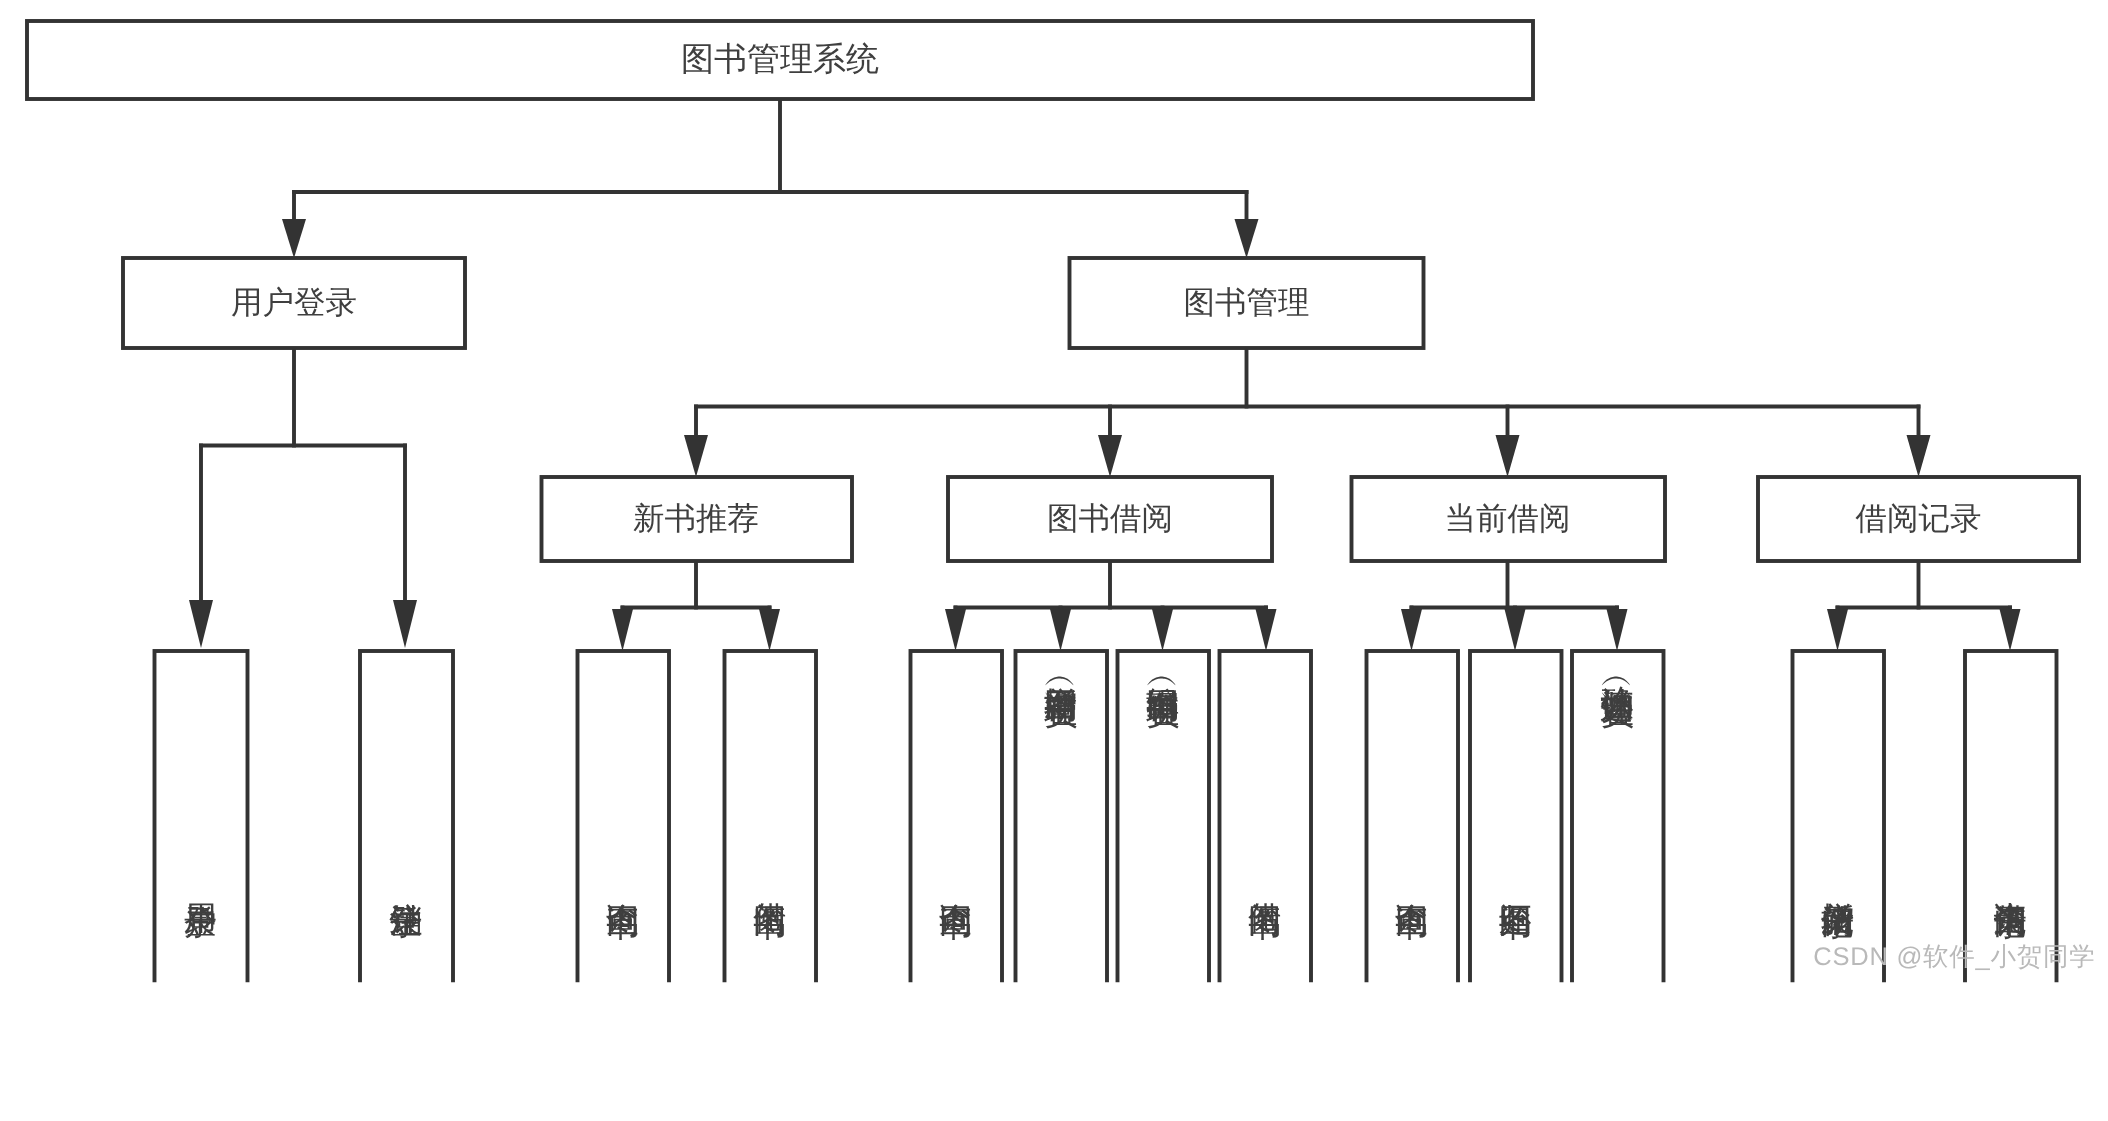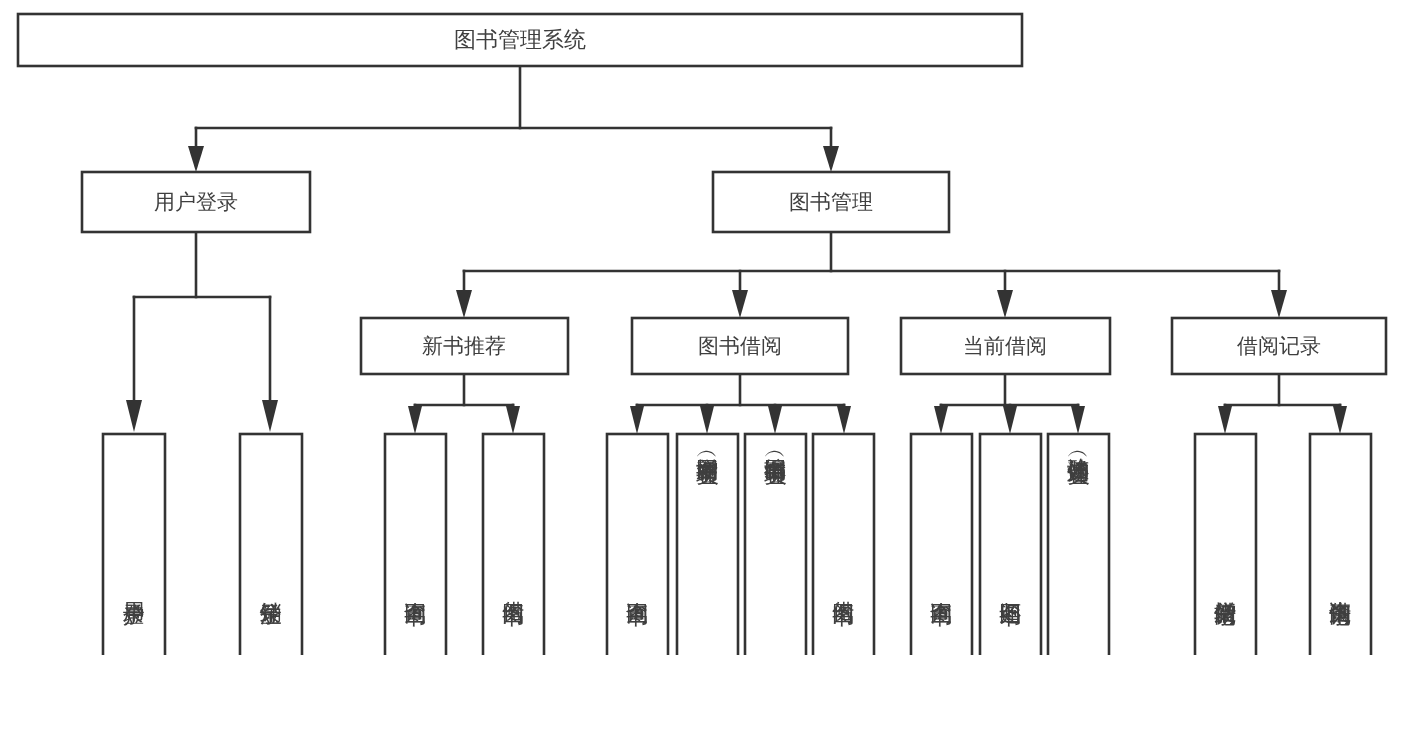--- a/index.html
+++ b/index.html
@@ -243,13 +243,14 @@
   <div class="leaf-label-wrap" style="left:1048px; top:440px; width:61px; height:298px;">
     <span class="leaf-label">确认归还（管理员）</span>
   </div>
   <div class="leaf-label-wrap" style="left:1195px; top:434px; width:61px; height:304px; align-items:center;">
     <span class="leaf-label">新增借阅记录</span>
   </div>
   <div class="leaf-label-wrap" style="left:1310px; top:434px; width:61px; height:304px; align-items:center;">
     <span class="leaf-label">查询借阅记录</span>
   </div>
 
+  <div class="watermark">CSDN @软件_小贺同学</div>
 </div>
 
 </body></html>

